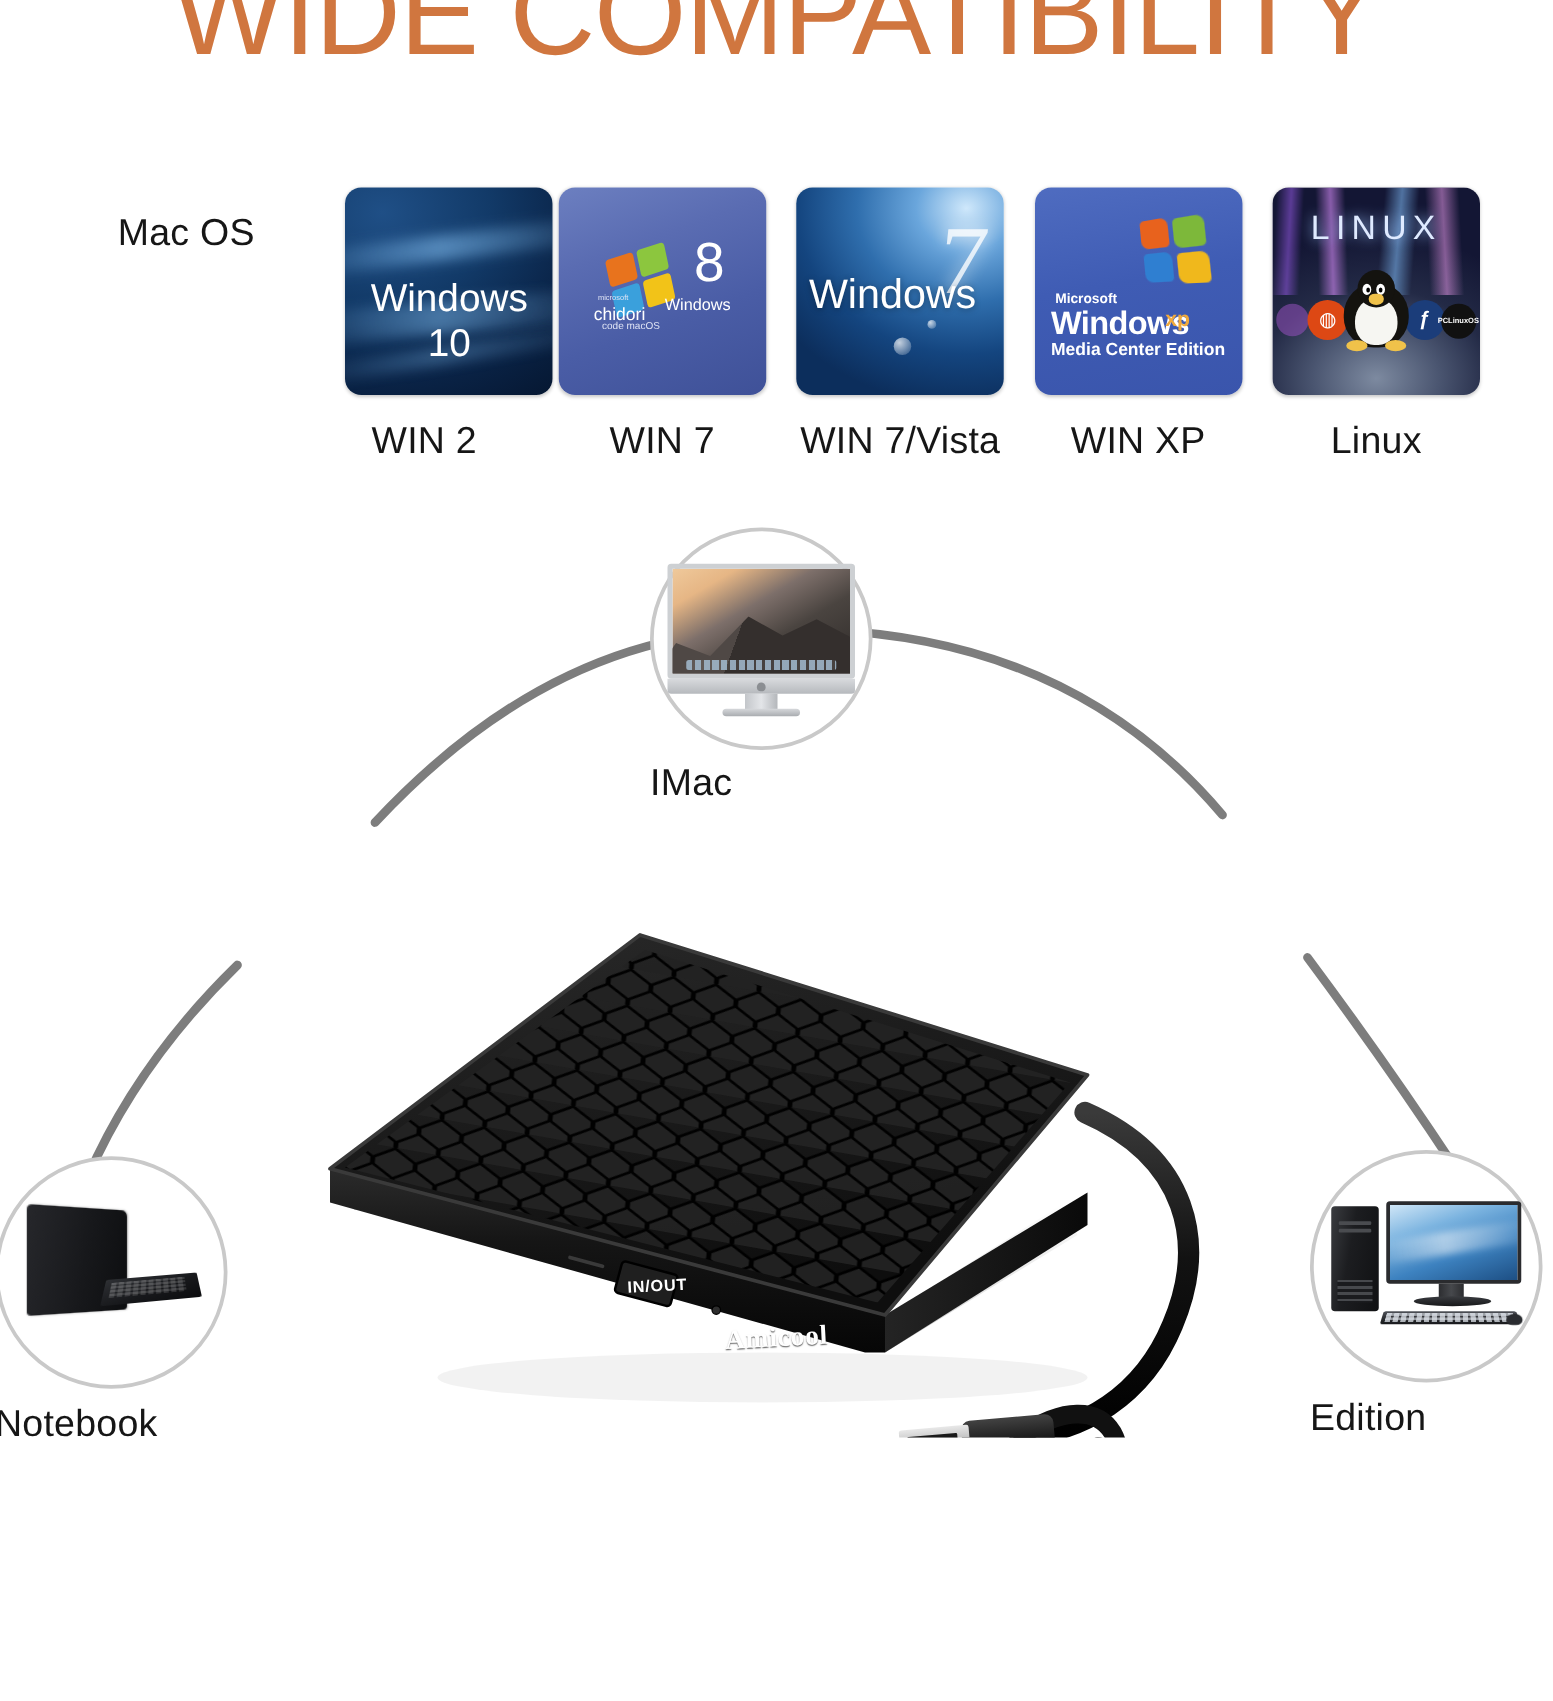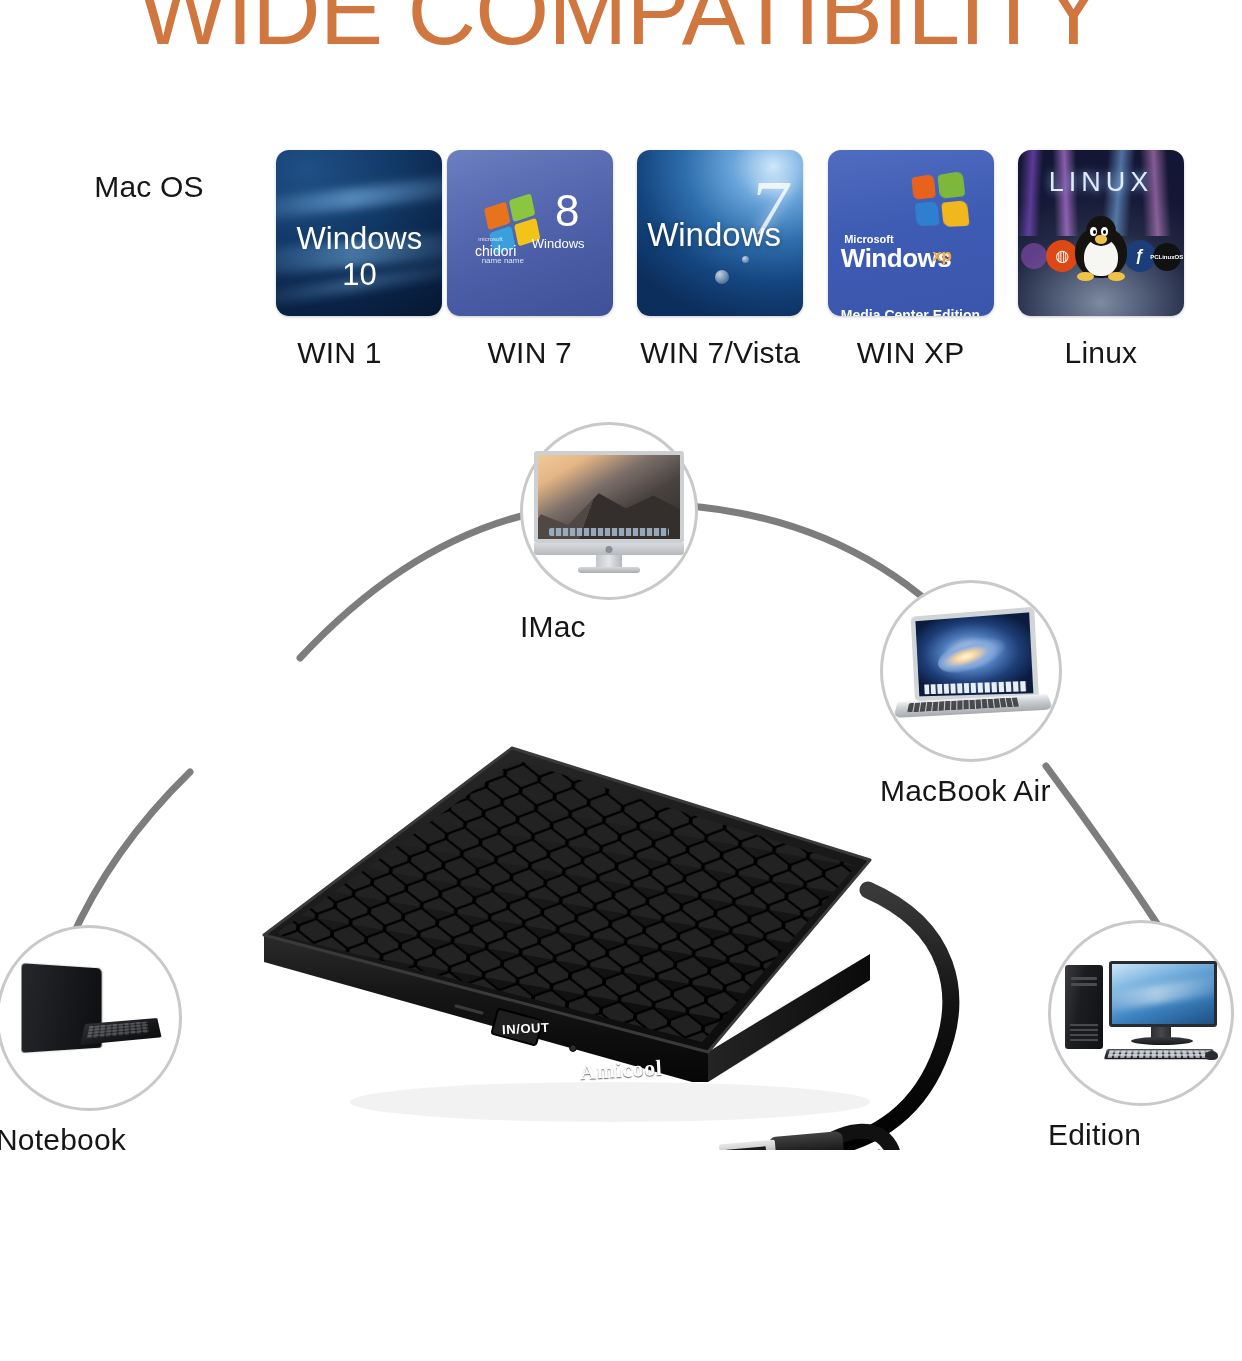--- a/index.html
+++ b/index.html
@@ -175,21 +175,21 @@
     transform: perspective(120px) rotateY(-16deg) rotate(-6deg);
   }
   .tile-xp .flag i { position:absolute; width:25px; height:24px; border-radius:4px 7px 4px 7px; }
   .tile-xp .flag .q1 { left:0;  top:0;  background:#e8621d; }
   .tile-xp .flag .q2 { left:29px;top:2px;background:#7db83a; }
   .tile-xp .flag .q3 { left:1px;top:28px;background:#2f7fd1; }
   .tile-xp .flag .q4 { left:30px;top:30px;background:#f0b81c; }
   .tile-xp .ms { position:absolute; left:10%; top:50%; color:#ffffff; font-size:11px; font-weight:700; }
   .tile-xp .win { position:absolute; left:8%; top:56%; color:#ffffff; font-size:26px; font-weight:700; letter-spacing:-.5px;}
   .tile-xp .xp  { position:absolute; left:63%; top:58%; color:#f0a93c; font-size:17px; font-weight:700;text-align:right; }
-  .tile-xp .mce { position:absolute; left:8%; top:73%; color:#ffffff; font-size:14px; font-weight:700;margin-top:36px; }
+  .tile-xp .mce { position:absolute; left:8%; top:73%; color:#ffffff; font-size:14px; font-weight:700; }
 
   
   .tile-linux {
     background:
       radial-gradient(90% 70% at 50% 92%, #7d8aa0 0%, #4a5570 34%, #232a46 62%, #131634 100%),
       linear-gradient(180deg,#2a1d52 0%, #3d2a72 30%, #241d45 100%);
   }
   .tile-linux .aurora {
     position:absolute; left:0; top:0; width:100%; height:52%;
     background:
@@ -508,36 +508,36 @@
       <div class="os-label">Mac OS</div>
     </div>
 
     <div class="os-item">
       <div class="os-tile tile-w10">
         <div class="ray r1"></div>
         <div class="ray r2"></div>
         <div class="ray r3"></div>
         <div class="ostext">Windows 10</div>
       </div>
-      <div class="os-label">WIN 1</div>
+      <div class="os-label">WIN 2</div>
     </div>
 
     <div class="os-item">
       <div class="os-tile tile-w8">
         <div class="flag">
           <i class="q1"></i>
             <i class="q2"></i>
             <i class="q3"></i>
             <i class="q4"></i>
         </div>
         <div class="eight">8</div>
         <div class="winsub">Windows</div>
         <div class="cn-ms">microsoft</div>
         <div class="cn-name">chidori</div>
-        <div class="cn-code">name name</div>
+        <div class="cn-code">code macOS</div>
       </div>
       <div class="os-label">WIN 7</div>
     </div>
 
     <div class="os-item">
       <div class="os-tile tile-w7">
         <div class="seven">7</div>
         <div class="ostext">Windows</div>
         <div class="bub b1"></div>
         <div class="bub b2"></div>
@@ -609,34 +609,20 @@
             </div>
           <div class="chin"></div>
           <div class="neck"></div>
           <div class="foot"></div>
         </div>
       </div>
       <div class="node-label">IMac</div>
     </div>
 
 
-    <div class="node" id="node-mba">
-      <div class="bubble">
-        <div class="art-mba">
-          <div class="lid">
-              <div class="galaxy"></div>
-              <div class="dock"></div>
-            </div>
-          <div class="base">
-              <div class="keys"></div>
-            </div>
-        </div>
-      </div>
-      <div class="node-label">MacBook Air</div>
-    </div>
 
     <div class="node" id="node-notebook">
       <div class="bubble">
         <div class="art-notebook">
           <div class="lid"></div>
           <div class="base">
               <div class="keys"></div>
             </div>
         </div>
       </div>

